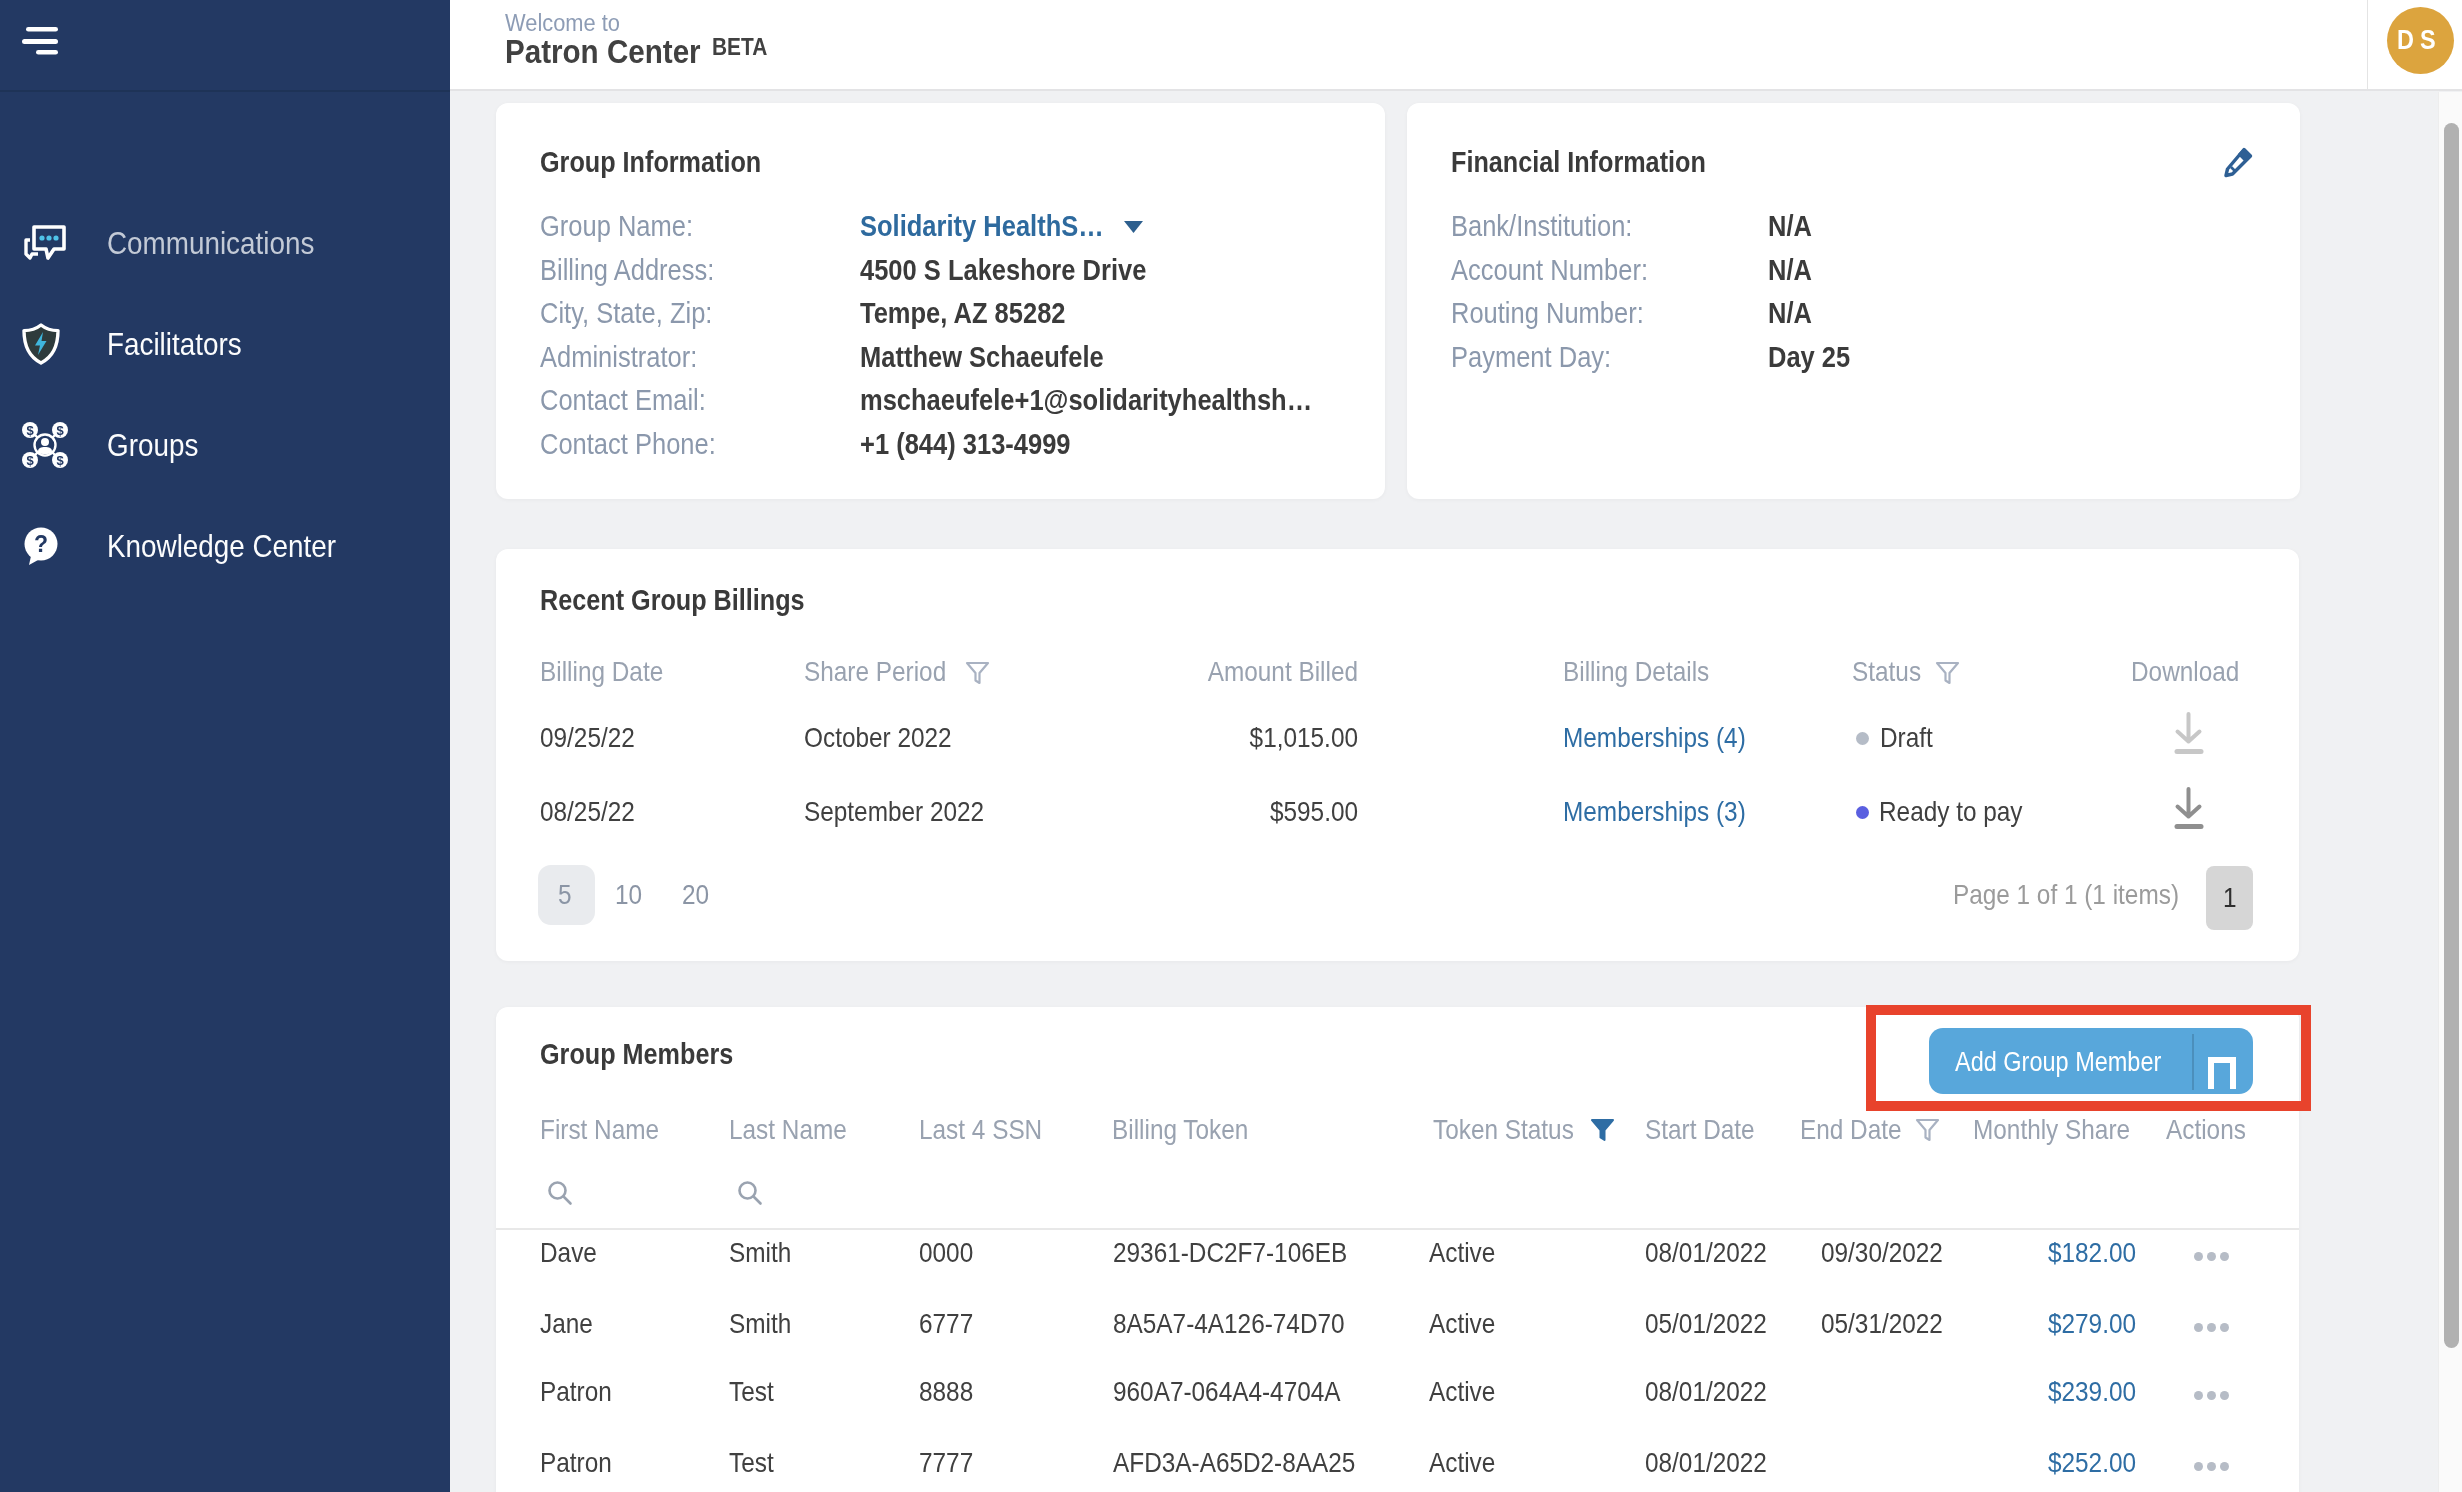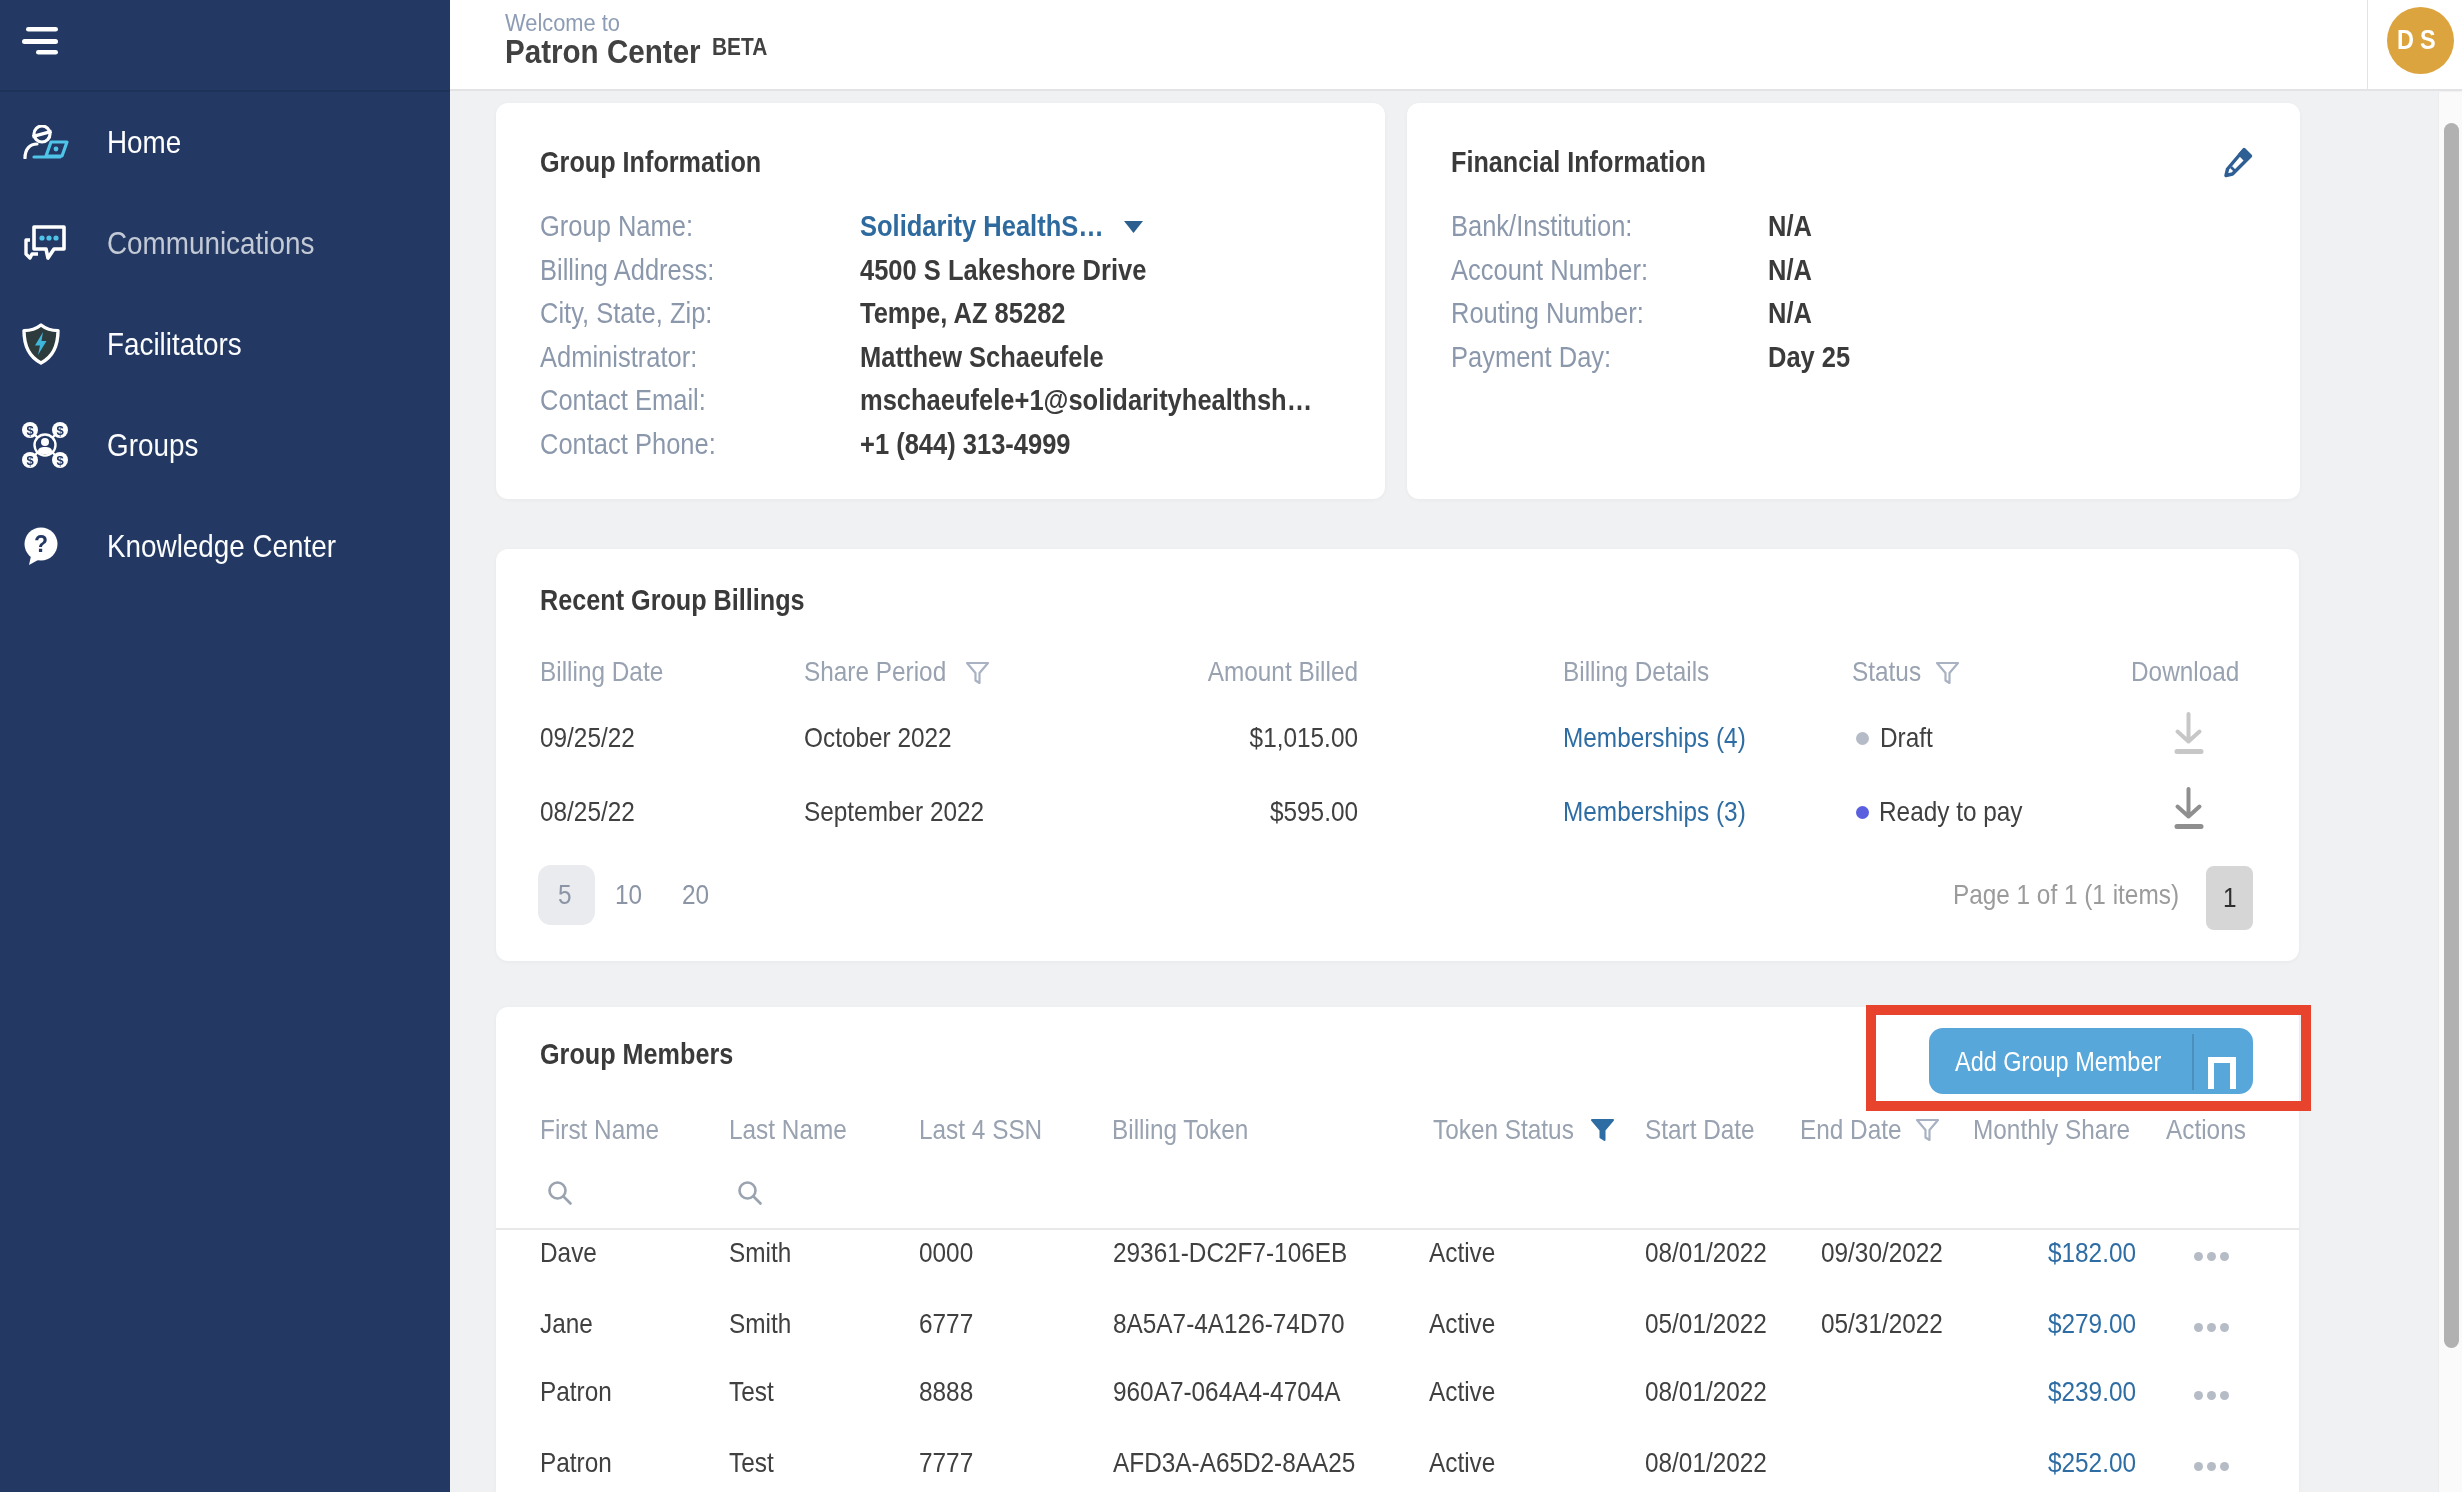--- a/index.html
+++ b/index.html
@@ -22,31 +22,20 @@
 </style>
 </head>
 <body>
 <div class="sidebar">
   <svg class="abs" style="left:22px; top:27px;" width="36" height="28" viewBox="0 0 36 28">
     <rect x="4" y="0" width="32" height="4.6" rx="2.3" fill="#fff"></rect>
     <rect x="0" y="12" width="36" height="5" rx="2.5" fill="#fff"></rect>
     <rect x="14" y="23" width="22" height="4.6" rx="2.3" fill="#fff"></rect>
   </svg>
   <div class="abs" style="left:0; top:90px; width:450px; height:2px; background:#1e3357;"></div>
-  <div class="navitem" style="top:91px;">
-    <svg class="ic" width="48" height="34" viewBox="0 0 48 34">
-      <circle cx="20" cy="9" r="8" fill="none" stroke="#fff" stroke-width="3.2"></circle>
-      <path d="M10 9 L30 9" stroke="#fff" stroke-width="3.2" transform="rotate(-15 20 9)"></path>
-      <path d="M3 33 C3 24 8 19 15 19" fill="none" stroke="#fff" stroke-width="3.2" stroke-linecap="round"></path>
-      <path d="M24 31 L29 17 L45 17 L40 31 Z" fill="none" stroke="#4fc3e8" stroke-width="3.2" stroke-linejoin="round"></path>
-      <path d="M12 32 L38 32" stroke="#4fc3e8" stroke-width="3.2" stroke-linecap="round"></path>
-      <circle cx="34" cy="24" r="2.4" fill="#4fc3e8"></circle>
-    </svg>
-    <div class="lbl">Home</div>
-  </div>
   <div class="navitem" style="top:192px;">
     <svg class="ic" width="44" height="40" viewBox="0 0 44 40">
       <path d="M8 17 L4 17 L4 31 L8 35 L10 31 L16 31" fill="none" stroke="#fff" stroke-width="3.4" stroke-linejoin="round"></path>
       <path d="M12 4 L42 4 L42 26 L32 26 L26 35 L24 26 L12 26 Z" fill="none" stroke="#fff" stroke-width="3.6" stroke-linejoin="round"></path>
       <circle cx="20" cy="15" r="2.6" fill="#4fc3e8"></circle>
       <circle cx="27" cy="15" r="2.6" fill="#4fc3e8"></circle>
       <circle cx="34" cy="15" r="2.6" fill="#4fc3e8"></circle>
     </svg>
     <div class="lbl" style="color:#c3cad6;">Communications</div>
   </div>

